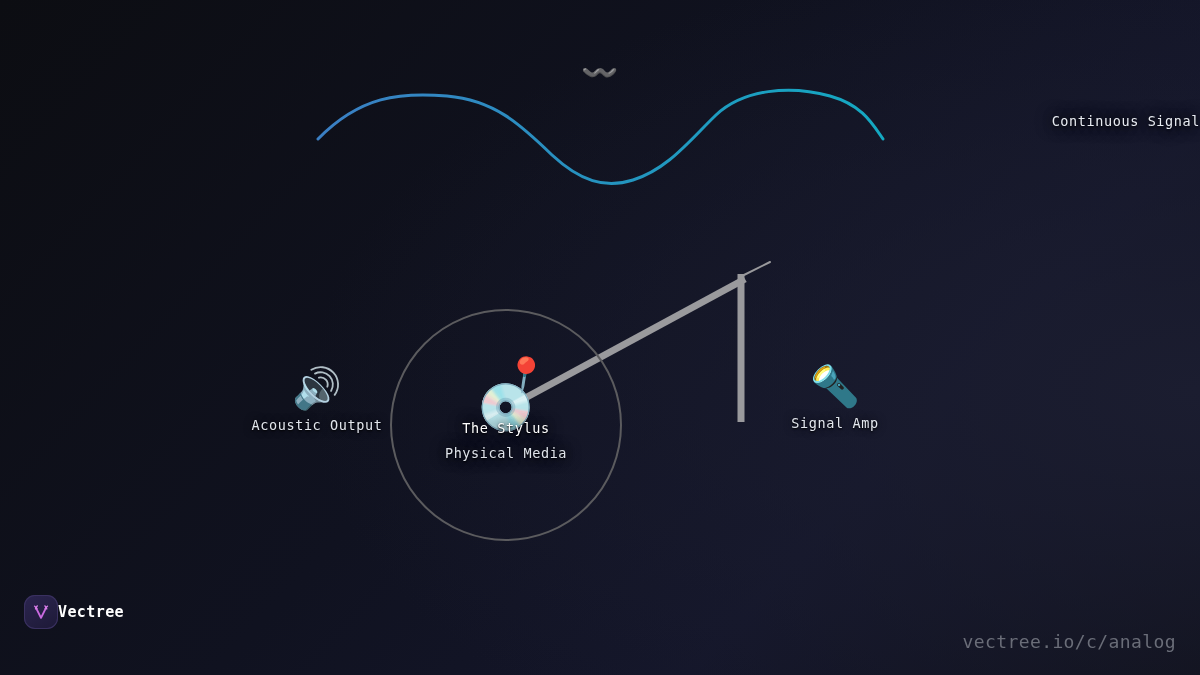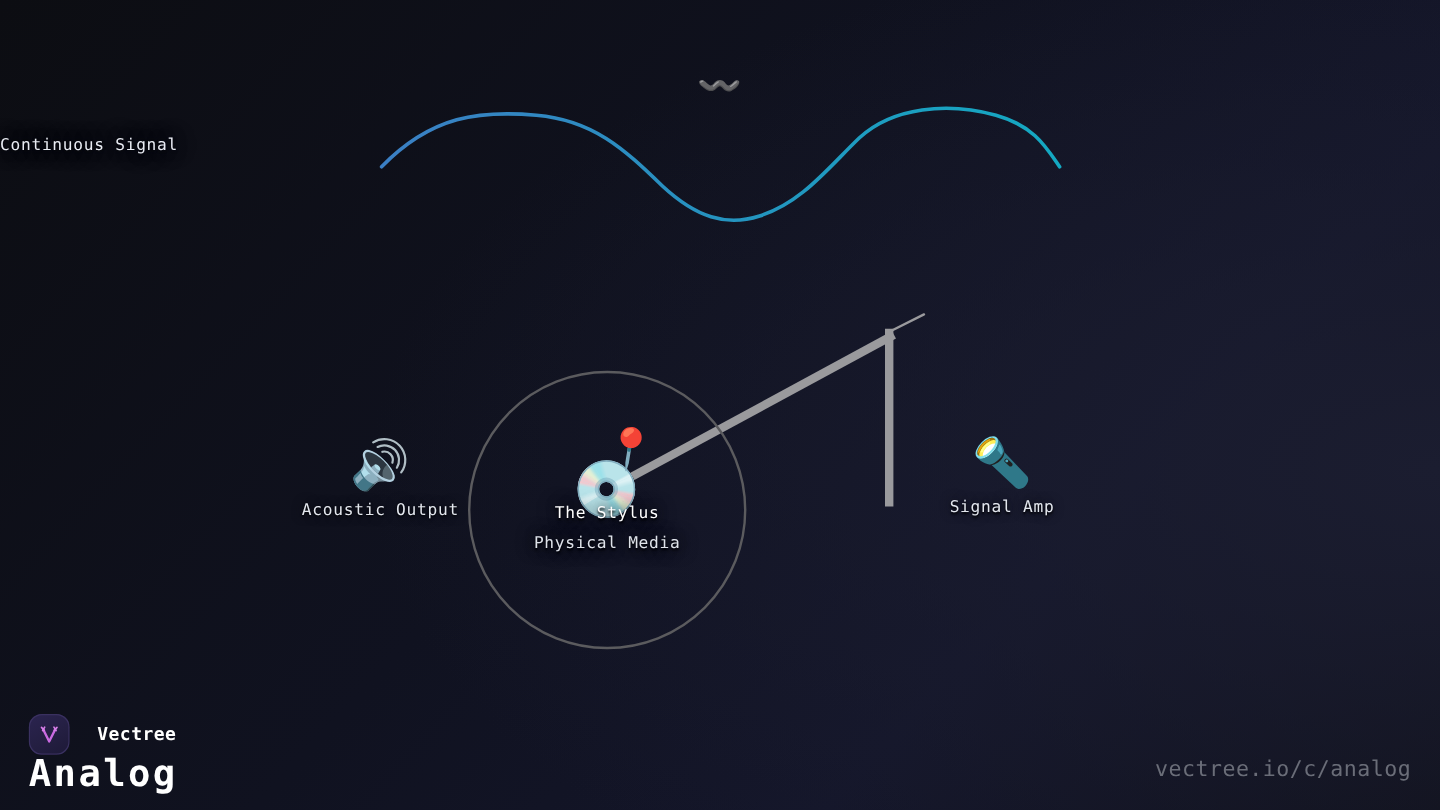--- a/index.html
+++ b/index.html
@@ -31,21 +31,21 @@
     font-size:30px;
     line-height:1;
     filter:grayscale(1) brightness(1.22);
     opacity:.82;
   }
 
   .wave-label {
     position:absolute;
     left:0; right:0;
     top:113px;
-    text-align:left;
+    text-align:right;
     font-size:13.5px;
     letter-spacing:.6px;
     color:#e9ecf3;
     text-shadow:0 0 10px #0d0e14, 0 0 18px #0d0e14, 0 1px 2px #0d0e14;
   }
 
   
   .platter {
     position:absolute;
     left:390px; top:309px;
@@ -109,21 +109,21 @@
     white-space:nowrap;
     text-shadow:0 0 9px #0d0e14, 0 1px 2px #000;
   }
   .node-left  { left:317px; top:368px; }
   .node-right { left:835px; top:366px; }
 
   
   .brand {
     position:absolute;
     left:24px; bottom:46px;
-    display:flex; align-items:center; gap:23px;
+    display:flex; align-items:center; gap:0;
   }
   .brand-mark {
     width:34px; height:34px;
     border-radius:11px;
     background:linear-gradient(150deg,#2b2450 0%,#241f42 55%,#1d1937 100%);
     box-shadow:inset 0 0 0 1px #3a3160;
     display:flex; align-items:center; justify-content:center;
     flex:0 0 auto;
   }
   .brand-name {
@@ -205,17 +205,16 @@
     <span class="brand-mark">
       <svg width="22" height="22" viewBox="0 0 24 24" aria-hidden="true">
         <path d="M6.4 7.2 L12 18.4 L17.6 7.2" fill="none" stroke="#c96ae0" stroke-width="2.1" stroke-linecap="round" stroke-linejoin="round"></path>
         <path d="M5.0 5.6 L7.6 8.3 M7.9 5.4 L6.0 8.6" stroke="#d77ee8" stroke-width="1.5" stroke-linecap="round"></path>
         <path d="M16.3 5.4 L18.3 8.6 M19.1 5.6 L16.6 8.3" stroke="#d77ee8" stroke-width="1.5" stroke-linecap="round"></path>
       </svg>
     </span>
     <span class="brand-name">Vectree</span>
   </div>
 
-  <div class="page-title">Analog</div>
 
   <div class="page-url">vectree.io/c/analog</div>
 
 </div>
 
 </body></html>

